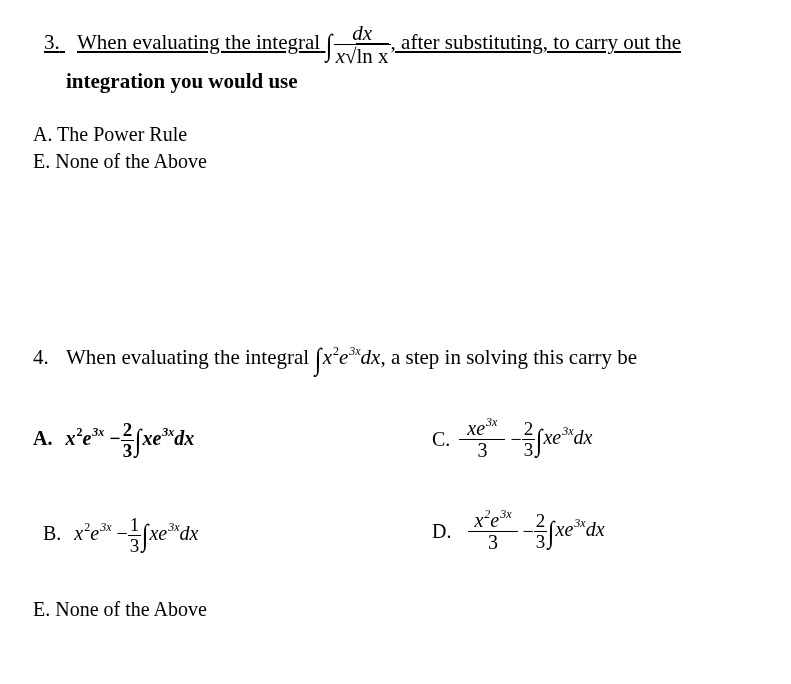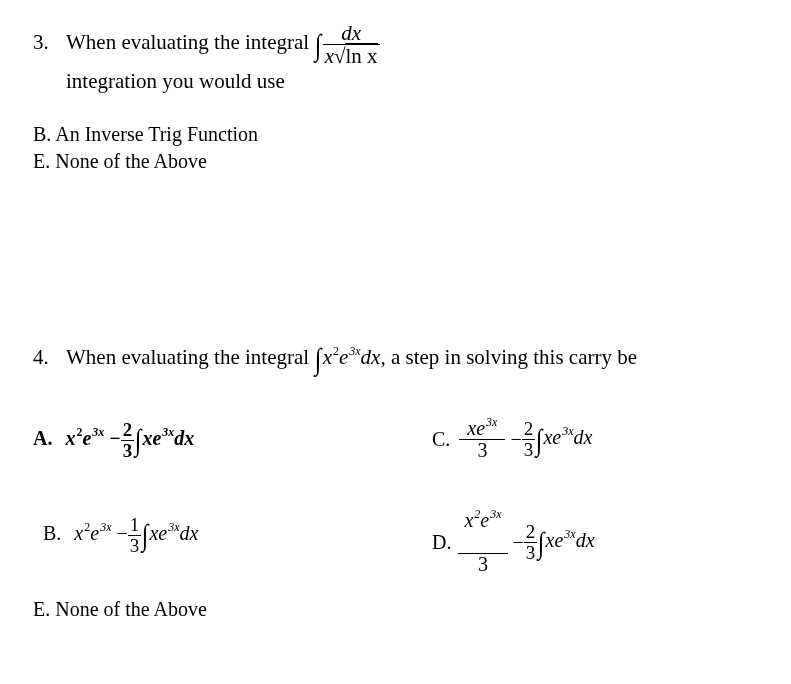--- a/index.html
+++ b/index.html
@@ -11,32 +11,32 @@
   .frac { display:inline-flex; flex-direction:column; align-items:center; vertical-align:middle; line-height:1.05; }
   .frac .num { padding:0 2px; }
   .frac .den { border-top:1.5px solid #000; padding:0 2px; }
   .supx { font-size:12px; position:relative; top:-9px; margin-left:1px; }
   .opt { font-size:20px; }
   .sfrac { font-size:19px; }
 </style>
 </head>
 <body>
 
-<div class="abs" style="left:33px; top:22px;">
+<div class="abs" style="left:44px; top:22px;text-decoration:underline;">
   <span>3.</span>
   <span style="margin-left:12px;">When evaluating the integral</span>
   <span class="int">∫</span><span class="frac">
     <span class="num it">dx</span>
     <span class="den"><span class="it">x</span><span>√</span><span style="border-top:1.5px solid #000;">ln x</span></span>
-  </span>
+  </span><span>, after substituting, to carry out the</span>
 </div>
-<div class="abs" style="left:66px; top:69px;">integration you would use</div>
+<div class="abs" style="left:66px; top:69px;font-weight:bold;">integration you would use</div>
 
 <div class="abs opt" style="left:33px; top:121px; line-height:27px;">
-  <div><span>B.</span> <span>An Inverse Trig Function</span></div>
+  <div><span>A.</span> <span>The Power Rule</span></div>
   <div><span>E.</span> <span>None of the Above</span></div>
 </div>
 
 <div class="abs" style="left:33px; top:344px;">
   <span>4.</span>
   <span style="margin-left:12px;">When evaluating the integral</span>
   <span class="int">∫</span><span class="it">x</span><span class="supx">2</span><span class="it">e</span><span class="supx it">3x</span><span class="it">dx</span><span>, a step in solving this carry be</span>
 </div>
 
 <div class="abs opt" style="left:33px; top:420px;font-weight:bold;">
@@ -64,21 +64,21 @@
       <span class="den" style="align-self:stretch;text-align:center;">3</span>
     </span>
   <span style="vertical-align:middle;">−</span><span class="frac sfrac">
       <span class="num">2</span>
       <span class="den">3</span>
     </span><span class="int">∫</span><span class="it">x</span><span class="it">e</span><span class="supx it">3x</span><span class="it">dx</span>
 </div>
 
 <div class="abs opt" style="left:432px; top:510px;">
   <span style="vertical-align:middle;">D.</span>
-  <span class="frac" style="margin-left:2px;gap:22px;">
+  <span class="frac" style="margin-left:12px;">
       <span class="num it" style="padding:0 6px;"><span>x</span><span class="supx">2</span><span>e</span><span class="supx">3x</span></span>
       <span class="den" style="align-self:stretch;text-align:center;">3</span>
     </span>
   <span style="vertical-align:middle;">−</span><span class="frac sfrac">
       <span class="num">2</span>
       <span class="den">3</span>
     </span><span class="int">∫</span><span class="it">x</span><span class="it">e</span><span class="supx it">3x</span><span class="it">dx</span>
 </div>
 
 <div class="abs opt" style="left:33px; top:598px;">

